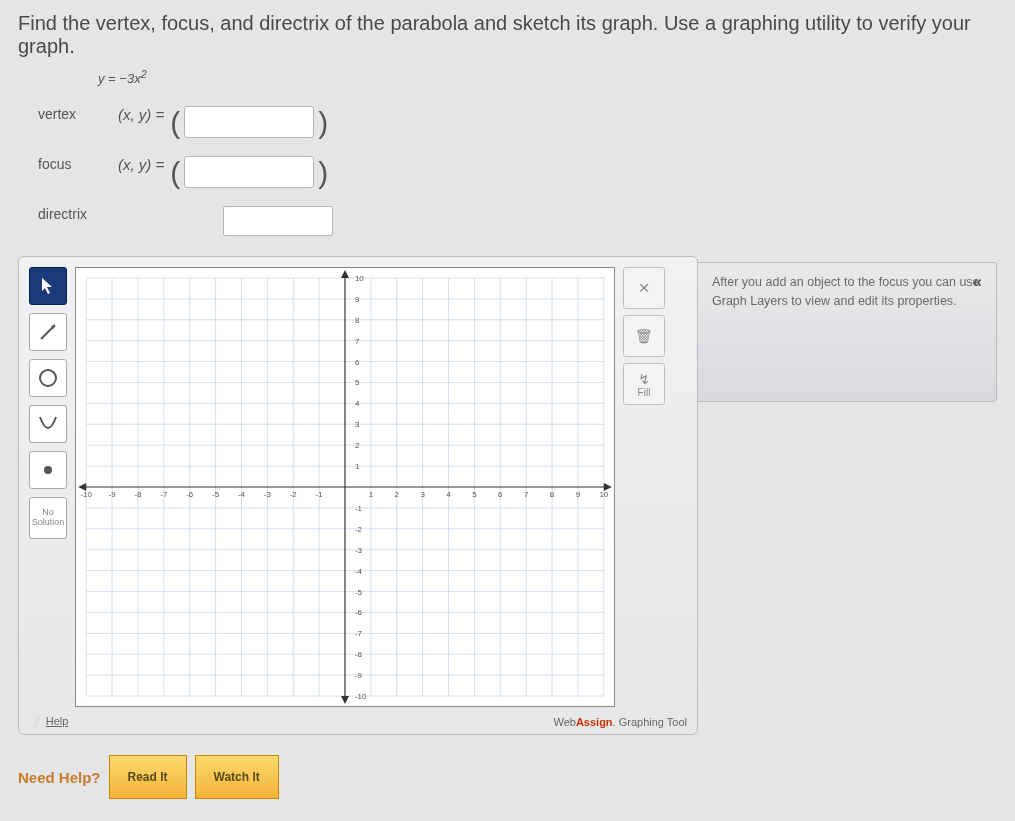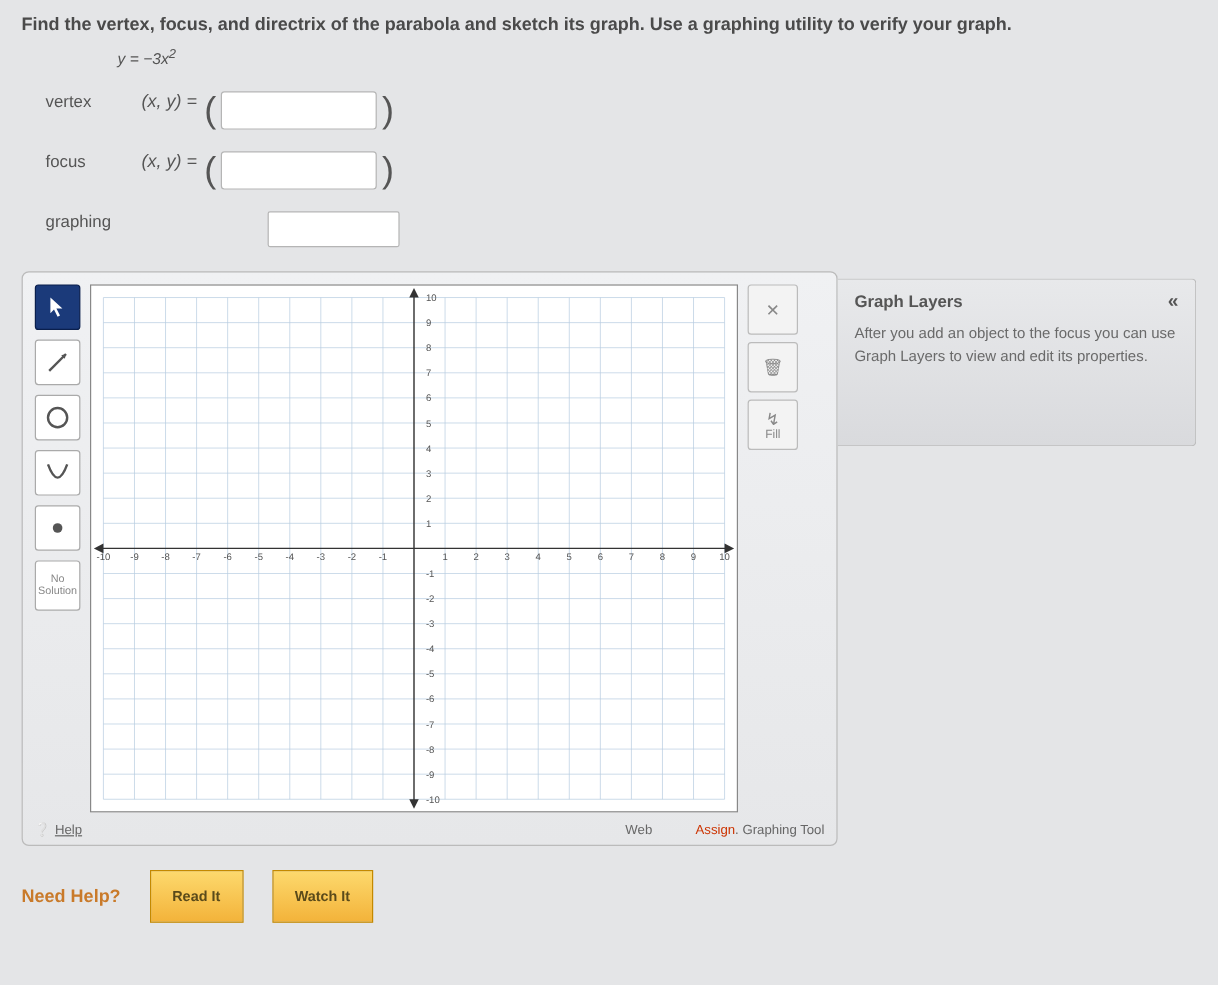--- a/index.html
+++ b/index.html
@@ -5,24 +5,23 @@
   * { box-sizing: border-box; }
   body {
     margin: 0;
     padding: 8px 18px;
     font-family: Arial, Helvetica, sans-serif;
     background: #e4e5e7;
     color: #444;
     width: 1015px;
   }
   .prompt {
-    font-size: 15px;
+    font-size: 20px;
     color: #4a4a4a;
     margin: 4px 0 10px 0;
-    font-weight: bold;
   }
   .equation {
     font-size: 13px;
     margin: 6px 0 20px 80px;
     font-style: italic;
     color: #555;
   }
   .answer-row {
     display: flex;
     margin: 16px 0 16px 20px;
@@ -134,21 +133,21 @@
   .abtn .ic { font-size: 14px; }
   .graph-footer {
     display: flex;
     justify-content: space-between;
     align-items: center;
     margin-top: 8px;
     font-size: 11px;
     color: #666;
   }
   .help-link { text-decoration: underline; cursor: pointer; }
-  .brand b { color: #cc3300; font-weight: normal; margin-left: 36px; }
+  .brand b { color: #cc3300; font-weight: bold; }
   .layers-panel {
     flex: 1;
     background: linear-gradient(#e8e9eb, #d9dadd);
     border: 1px solid #bbb;
     border-left: none;
     border-radius: 0 4px 4px 0;
     height: 140px;
     margin-top: 6px;
     padding: 10px 14px;
     position: relative;
@@ -171,21 +170,21 @@
     right: 14px;
     font-size: 16px;
     font-weight: bold;
     color: #555;
     cursor: pointer;
   }
   .need-help {
     margin-top: 20px;
     display: flex;
     align-items: center;
-    gap: 24px;
+    gap: 8px;
   }
   .need-help-label {
     font-size: 15px;
     font-weight: bold;
     color: #c97a2a;
   }
   .help-btn {
     padding: 14px 18px;
     background: linear-gradient(#fdd96d, #f3b33a);
     border: 1px solid #c48900;
@@ -214,21 +213,21 @@
 
 <div class="answer-row">
   <span class="row-label">focus</span>
   <span class="row-prefix">(x, y)  =</span>
   <span class="paren">(</span>
   <input class="ans-input" style="">
   <span class="paren">)</span>
 </div>
 
 <div class="answer-row">
-  <span class="row-label">graphing</span>
+  <span class="row-label">directrix</span>
   <span style="width:105px;display:inline-block"></span>
   <input class="ans-input-sm" style="">
 </div>
 
 <div class="graph-container">
   <div class="graph-panel">
     <div class="graph-main">
       <div class="toolbar">
         <div class="tool selected">
           <svg width="14" height="18" viewBox="0 0 14 18">
@@ -373,21 +372,20 @@
         <span>❔</span>
         <span class="help-link">Help</span>
       </span>
       <span class="brand">
         <span>Web</span><b>Assign</b><span>. Graphing Tool</span>
       </span>
     </div>
   </div>
 
   <div class="layers-panel">
-    <div class="layers-title">Graph Layers</div>
     <span class="collapse">«</span>
     <div class="layers-text">After you add an object to the focus you can use Graph Layers to view and edit its properties.</div>
   </div>
 </div>
 
 <div class="need-help">
   <span class="need-help-label">Need Help?</span>
   <button class="help-btn">Read It</button>
   <button class="help-btn">Watch It</button>
 </div>

